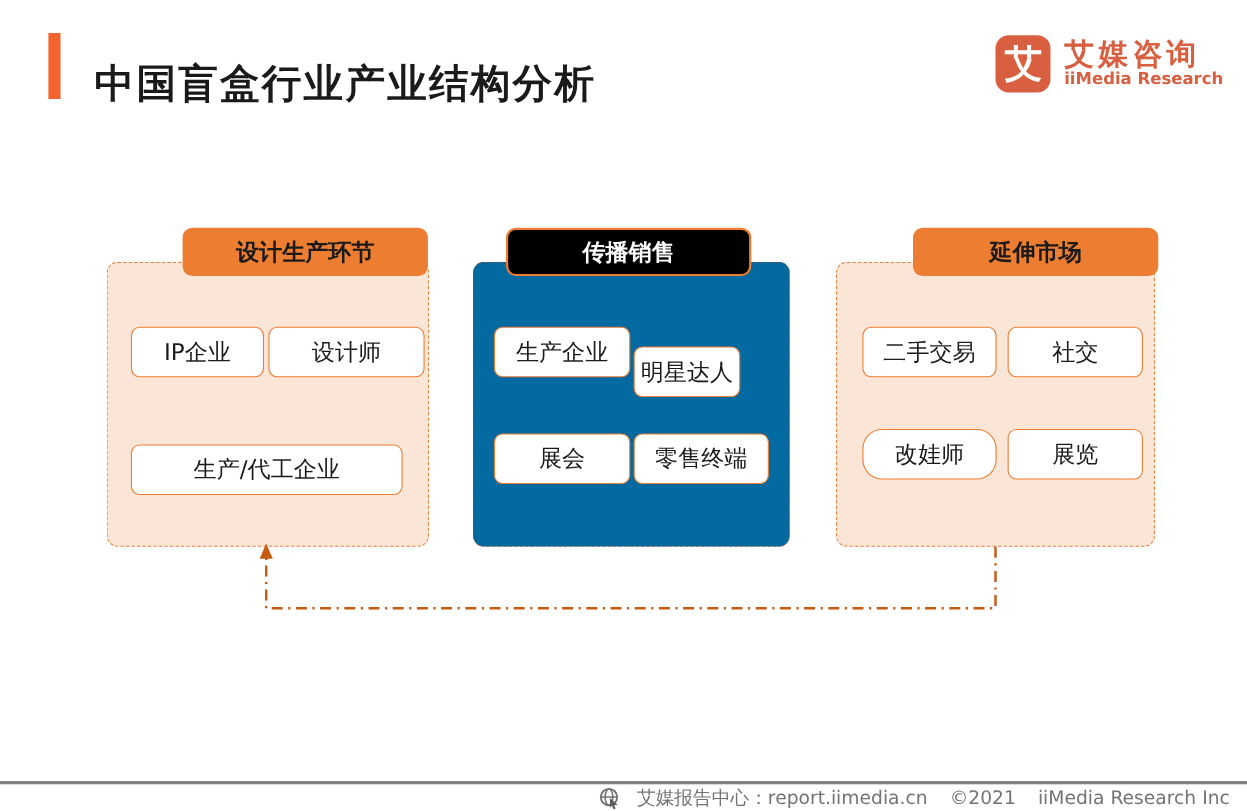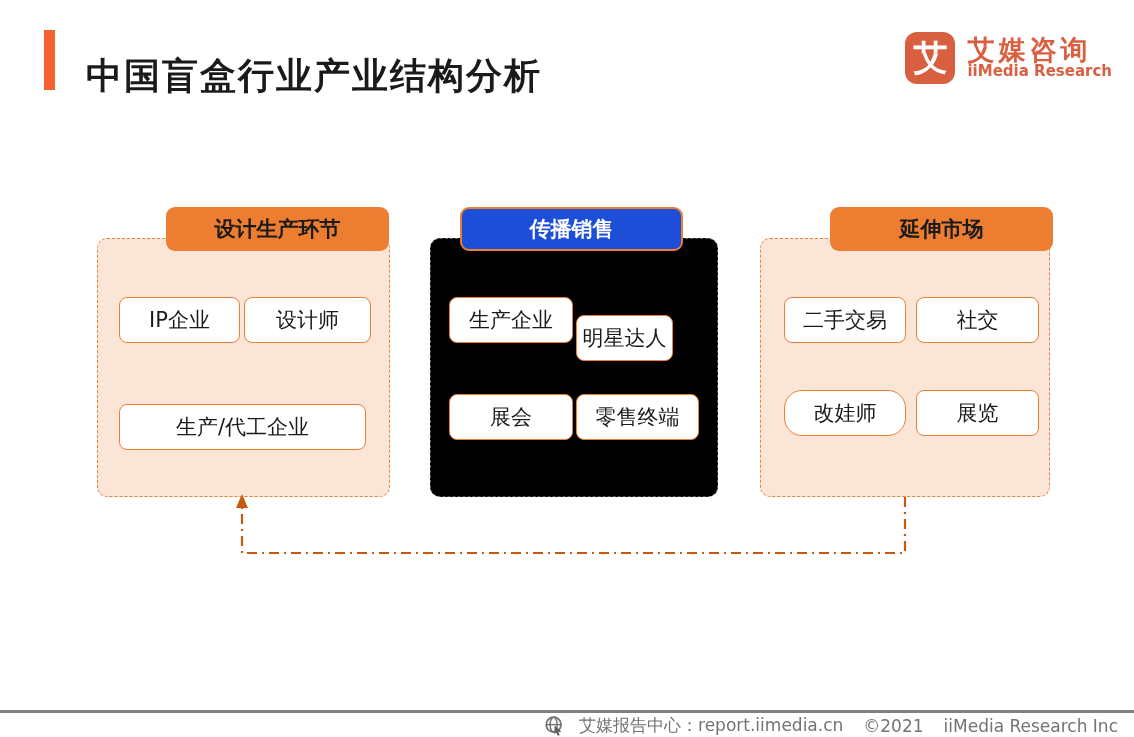--- a/index.html
+++ b/index.html
@@ -15,26 +15,26 @@
   .brand{position:absolute;right:22px;top:32px;display:flex;align-items:center;gap:12px;}
   .brand-icon{width:50px;height:52px;background:#D85F40;border-radius:12px;color:#ffffff;
               display:flex;align-items:center;justify-content:center;font-size:34px;font-weight:bold;}
   .brand-text{display:flex;flex-direction:column;line-height:1.05;}
   .brand-cn{font-size:27px;font-weight:bold;color:#D85F40;letter-spacing:4px;}
   .brand-en{font-size:15px;font-weight:bold;color:#D85F40;}
 
   
   .panel{position:absolute;top:238px;height:259px;border-radius:10px;box-sizing:border-box;}
   .panel-orange{background:#FBE5D6;border:1.5px dashed #E8823C;}
-  .panel-gray{background:#000000;border:1.5px dashed #595959;}
+  .panel-gray{background:#0369a1;border:1.5px dashed #595959;}
   .panel-header{position:absolute;top:207px;height:44px;width:223px;border-radius:9px;
                 display:flex;align-items:center;justify-content:center;font-size:21px;
                 font-weight:bold;box-sizing:border-box;z-index:3;}
   .header-orange{background:#ED7D31;color:#1a1a1a;margin-left:38px;}
-  .header-dark{background:#1d4ed8;color:#ffffff;border:2px solid #ED7D31;}
+  .header-dark{background:#000000;color:#ffffff;border:2px solid #ED7D31;}
 
   .chip{position:absolute;background:#ffffff;border:1.5px solid #ED7D31;border-radius:8px;
         display:flex;align-items:center;justify-content:center;font-size:21px;color:#1a1a1a;
         box-sizing:border-box;white-space:nowrap;}
 
   
   .arrow-svg{position:absolute;left:0;top:0;width:1134px;height:737px;pointer-events:none;z-index:2;}
 
   
   .footer-line{position:absolute;left:0;top:710px;width:1134px;height:2.5px;background:#808080;}
@@ -55,21 +55,21 @@
     <div class="brand-icon">艾</div>
     <div class="brand-text">
       <span class="brand-cn">艾媒咨询</span>
       <span class="brand-en">iiMedia Research</span>
     </div>
   </div>
 
   <div class="panel-header header-orange" style="left:128px;">设计生产环节</div>
   <div class="panel panel-orange" style="left:97px;width:293px;">
     <div class="chip" style="left:21px;top:58px;width:121px;height:46px;">IP企业</div>
-    <div class="chip" style="left:146px;top:58px;width:127px;height:46px;">设计师</div>
+    <div class="chip" style="left:146px;top:58px;width:142px;height:46px;">设计师</div>
     <div class="chip" style="left:21px;top:165px;width:247px;height:46px;">生产/代工企业</div>
   </div>
 
   <div class="panel-header header-dark" style="left:460px;">传播销售</div>
   <div class="panel panel-gray" style="left:430px;width:288px;">
     <div class="chip" style="left:18px;top:58px;width:124px;height:46px;">生产企业</div>
     <div class="chip" style="left:145px;top:76px;width:97px;height:46px;">明星达人</div>
     <div class="chip" style="left:18px;top:155px;width:124px;height:46px;">展会</div>
     <div class="chip" style="left:145px;top:155px;width:123px;height:46px;">零售终端</div>
   </div>

